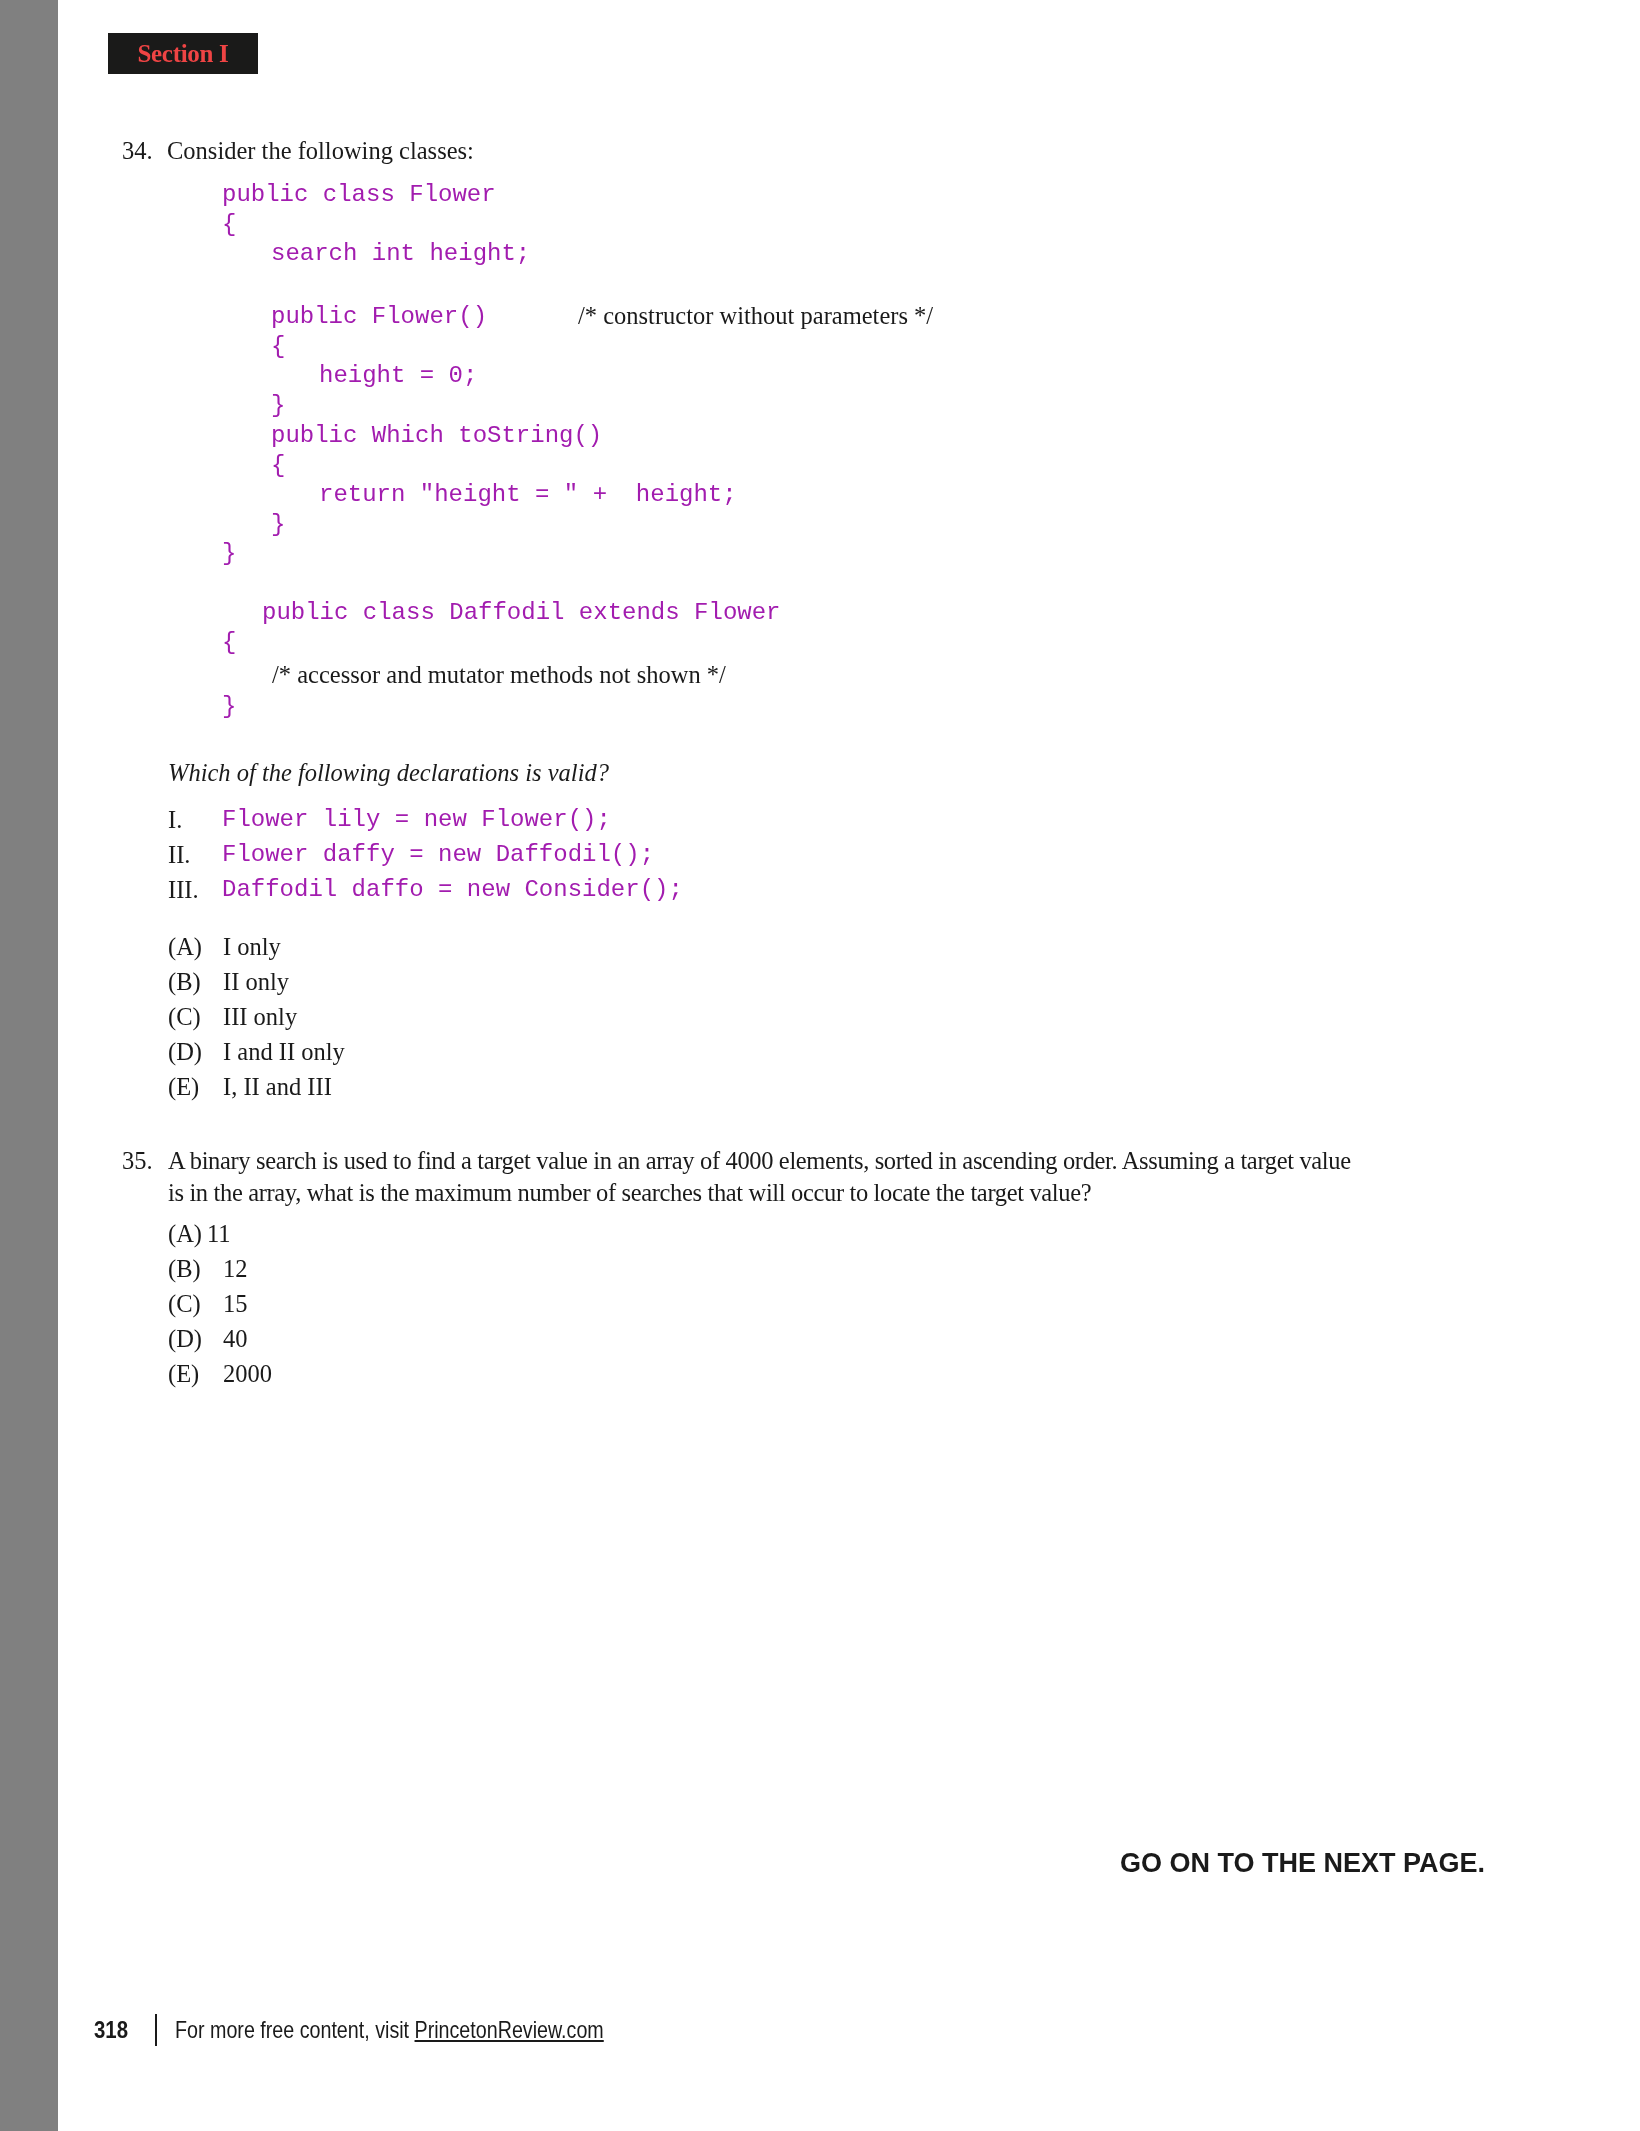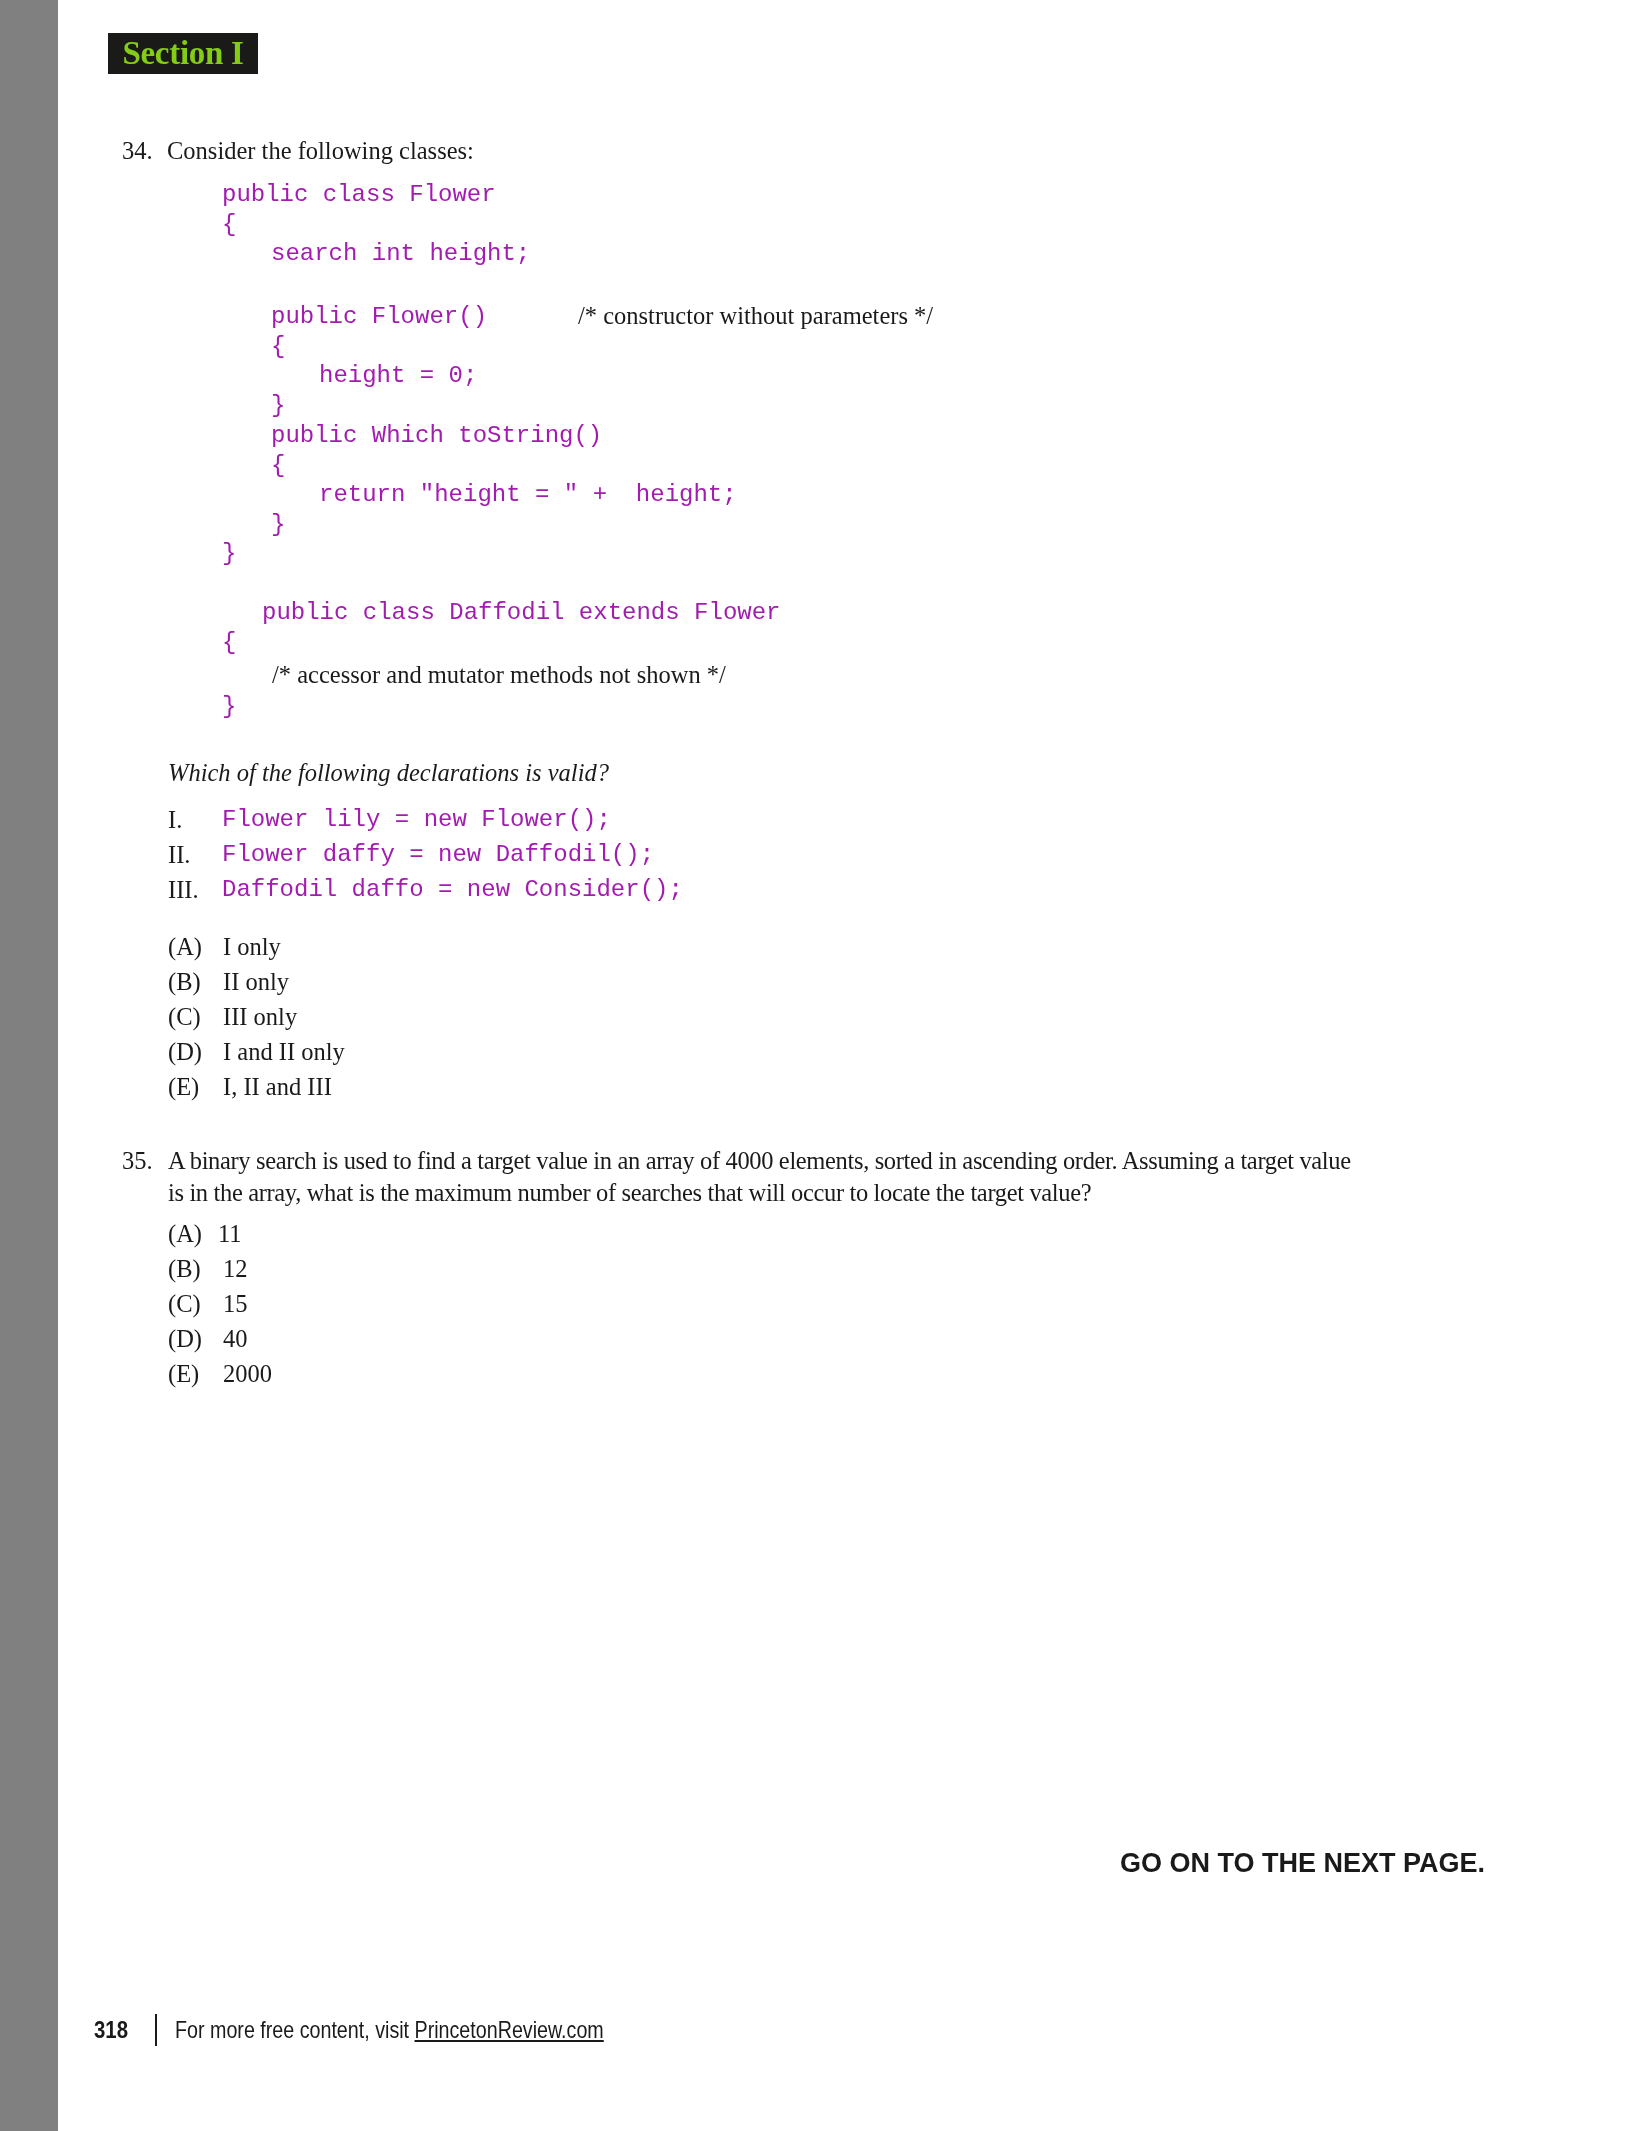--- a/index.html
+++ b/index.html
@@ -3,22 +3,22 @@
 <meta charset="utf-8">
 <style>
   html, body { margin:0; padding:0; }
   body {
     width:1640px; height:2131px; position:relative; background:#ffffff;
     font-family:"Liberation Serif", serif; color:#1a1a1a; overflow:hidden;
   }
   .side-bar { position:absolute; left:0; top:0; width:58px; height:2131px; background:#808080; }
   .section-badge {
     position:absolute; left:108px; top:33px; width:150px; height:41px;
-    background:#1a1a19; color:#84cc16; font-family:"Liberation Serif", serif;
-    font-weight:bold; font-size:33px; display:flex; align-items:center; justify-content:center;
+    background:#1a1a19; color:#ef4444; font-family:"Liberation Serif", serif;
+    font-weight:bold; font-size:25px; display:flex; align-items:center; justify-content:center;
     letter-spacing:-0.3px;
   }
   .q-line { position:absolute; font-size:24.5px; white-space:nowrap; }
   .q-num { position:absolute; font-size:24.5px; }
   .code { position:absolute; font-family:"Liberation Mono", monospace; font-size:24px; color:#a21caf; white-space:pre; }
   .comment { position:absolute; font-family:Liberation Serif, serif; font-size:24.5px; white-space:nowrap; }
   .roman { position:absolute; font-size:24.5px; }
   .choice-letter { position:absolute; font-size:24.5px; }
   .choice-text { position:absolute; font-size:24.5px; white-space:nowrap; }
   .go-on {
@@ -104,21 +104,21 @@
 </div>
 
 <div>
   <span class="q-num" style="left:122px; top:1147px;">35.</span>
   <span class="q-line" style="left:168px; top:1147px; letter-spacing:-0.35px;">A binary search is used to find a target value in an array of 4000 elements, sorted in ascending order. Assuming a target value</span>
   <span class="q-line" style="left:168px; top:1179px; letter-spacing:-0.35px;">is in the array, what is the maximum number of searches that will occur to locate the target value?</span>
 
   <div>
     <div>
       <span class="choice-letter" style="left:168px; top:1220px;">(A)</span>
-      <span class="choice-text" style="left:218px; top:1220px;">11</span>
+      <span class="choice-text" style="left:207px; top:1220px;">11</span>
     </div>
     <div>
       <span class="choice-letter" style="left:168px; top:1255px;">(B)</span>
       <span class="choice-text" style="left:223px; top:1255px;text-align:center;">12</span>
     </div>
     <div>
       <span class="choice-letter" style="left:168px; top:1290px;">(C)</span>
       <span class="choice-text" style="left:223px; top:1290px;">15</span>
     </div>
     <div>

